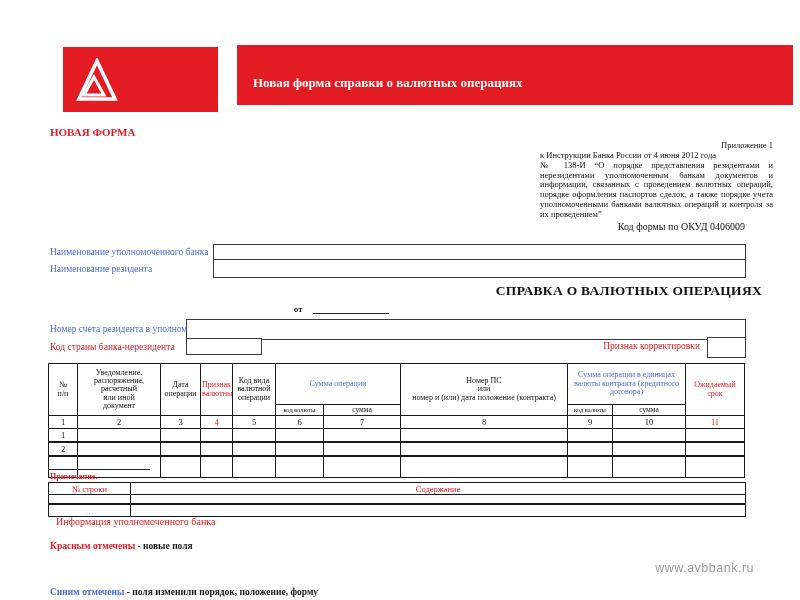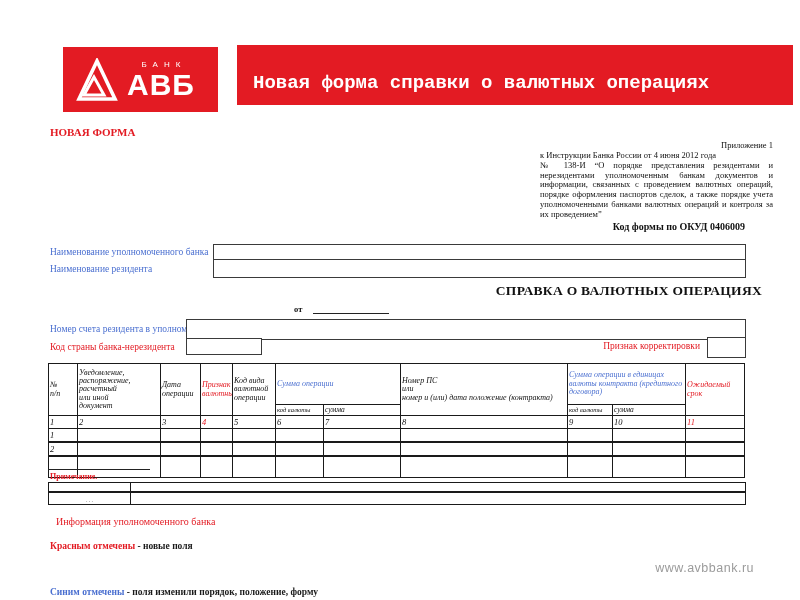--- a/index.html
+++ b/index.html
@@ -10,42 +10,42 @@
 
   
   .logo-block{left:63px;top:47px;width:155px;height:65px;background:#e31b23;display:flex;align-items:center;}
   .logo-tri{margin-left:12px;}
   .logo-text{margin-left:8px;display:flex;flex-direction:column;align-items:center;}
   .logo-bank{color:#fff;font-family:"Liberation Sans",sans-serif;font-size:8px;letter-spacing:6px;
              margin-bottom:1px;margin-left:6px;}
   .logo-abbr{color:#fff;font-family:"Liberation Sans",sans-serif;font-size:30px;font-weight:bold;
              line-height:1;letter-spacing:1px;}
   .title-bar{left:237px;top:45px;width:556px;height:60px;background:#e31b23;display:flex;align-items:center;}
-  .title-bar span{color:#fff;font-family:Liberation Mono, monospace;font-weight:bold;font-size:19px;
+  .title-bar span{color:#fff;font-family:Liberation Serif, serif;font-weight:bold;font-size:13px;
                   margin-left:16px;margin-top:16px;}
 
   
   .new-form{left:50px;top:126px;color:#e31b23;font-weight:bold;font-size:11px;}
   .appendix{left:512px;top:141px;width:233px;font-size:8.5px;line-height:1.16;margin-left:28px;}
   .appendix .l1{text-align:right;}
   .appendix .body{text-align:justify;}
-  .okud{right:55px;top:221px;font-weight:bold;font-size:10px;}
+  .okud{right:55px;top:221px;font-weight:normal;font-size:10px;}
 
   
   .lbl-blue{color:#4a6fd0;font-size:9.5px;}
   .lbl-red{color:#e31b23;font-size:9.5px;}
   .box{border:1px solid #3a3a3a;background:#fff;}
   .cert-title{left:65px;top:283px;width:697px;text-align:right;font-weight:bold;font-size:13.5px;letter-spacing:.3px;}
   .date-ot{left:294px;top:304px;font-size:8.5px;font-weight:bold;}
   .date-line{left:313px;top:304px;width:76px;height:9px;border-bottom:1px solid #222;}
 
   
   .main-table{left:48px;top:363px;border-collapse:collapse;table-layout:fixed;width:697px;
               font-size:8px;line-height:1.05;}
-  .main-table td{border:1px solid #1a1a1a;vertical-align:middle;padding:1px 1px;overflow:hidden;font-style:italic;}
+  .main-table td{border:1px solid #1a1a1a;text-align:center;vertical-align:middle;padding:1px 1px;overflow:hidden;}
   .main-table tr.hdr td{height:38px;}
   .main-table tr.sub td{height:8px;font-size:6.5px;}
   .main-table tr.sub td.sum{font-size:7.5px;}
   .main-table tr.nums td{height:10px;font-size:8.5px;}
   .main-table tr.data td{height:10px;font-size:8.5px;border-bottom-width:2px;}
   .main-table tr.data.last td{height:18px;border-bottom-width:1px;}
   .blue-h{color:#4a6fd0;}
   .red-h{color:#e31b23;}
   .gray-t{color:#9b9b9b;}
 
@@ -70,24 +70,20 @@
 </head>
 <body>
 
 <div class="slide">
 
   <div class="abs logo-block">
     <svg class="logo-tri" width="44" height="44" viewBox="0 0 44 44">
       <path d="M22 3 L4 41 L40 41 Z" fill="none" stroke="#ffffff" stroke-width="3.6"></path>
       <path d="M19 19 L9 37 L29 37 Z" fill="none" stroke="#ffffff" stroke-width="3"></path>
     </svg>
-    <div class="logo-text">
-      <div class="logo-bank">БАНК</div>
-      <div class="logo-abbr">АВБ</div>
-    </div>
   </div>
   <div class="abs title-bar">
     <span>Новая форма справки о валютных операциях</span>
   </div>
 
   <div class="abs new-form">НОВАЯ ФОРМА</div>
   <div class="abs appendix">
     <div class="l1">Приложение 1</div>
     <div>к Инструкции Банка России от 4 июня 2012 года</div>
     <div class="body">№ 138-И “О порядке представления резидентами и нерезидентами уполномоченным банкам документов и информации, связанных с проведением валютных операций, порядке оформления паспортов сделок, а также порядке учета уполномоченными банками валютных операций и контроля за их проведением”</div>
@@ -212,20 +208,24 @@
     </table>
 
   <div class="abs note-divider"></div>
   <div class="abs note-heading">Примечание.</div>
   <table class="abs note-table">
     <colgroup>
         <col style="width:82px">
         <col style="width:615px">
       </colgroup>
     <tbody>
+        <tr class="nt-hdr">
+      <td>№ строки</td>
+      <td>Содержание</td>
+    </tr>
     <tr class="nt-r1">
       <td></td>
           <td></td>
     </tr>
     <tr class="nt-r2">
       <td class="gray-t">…</td>
       <td></td>
     </tr>
   </tbody>
     </table>

